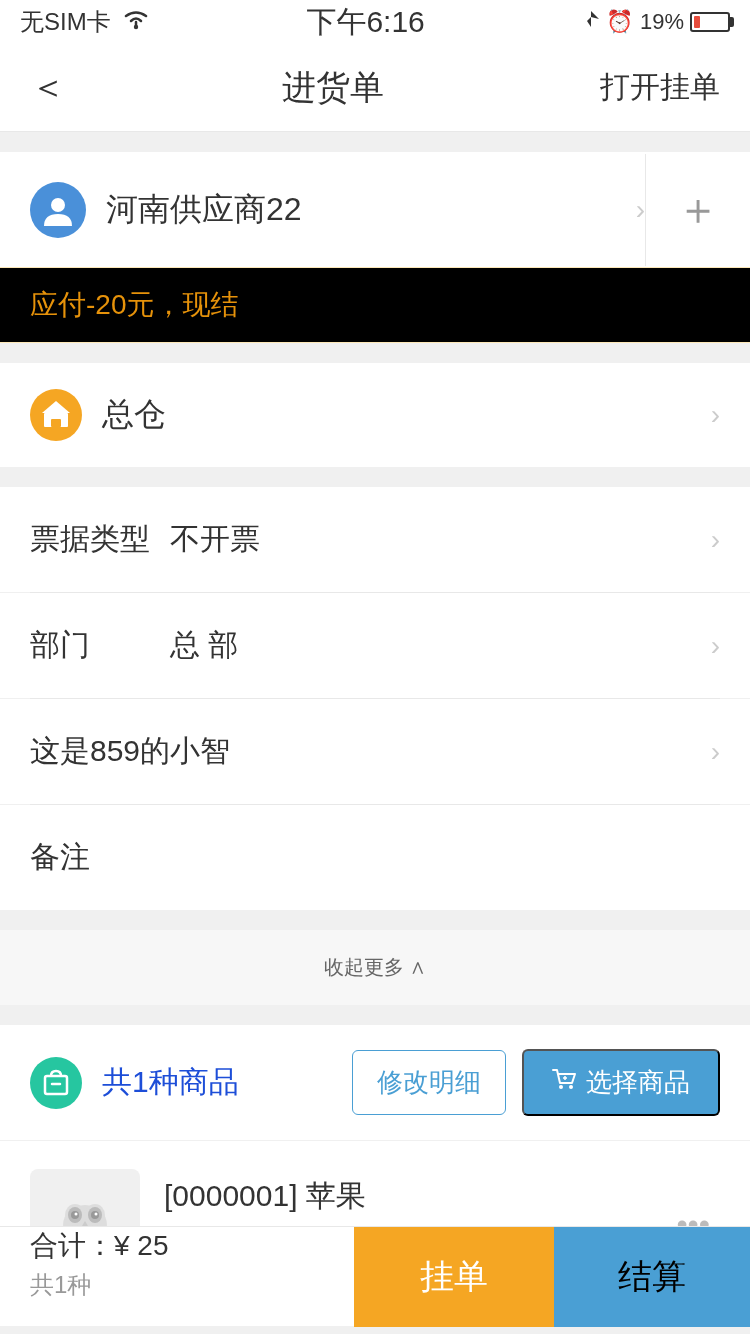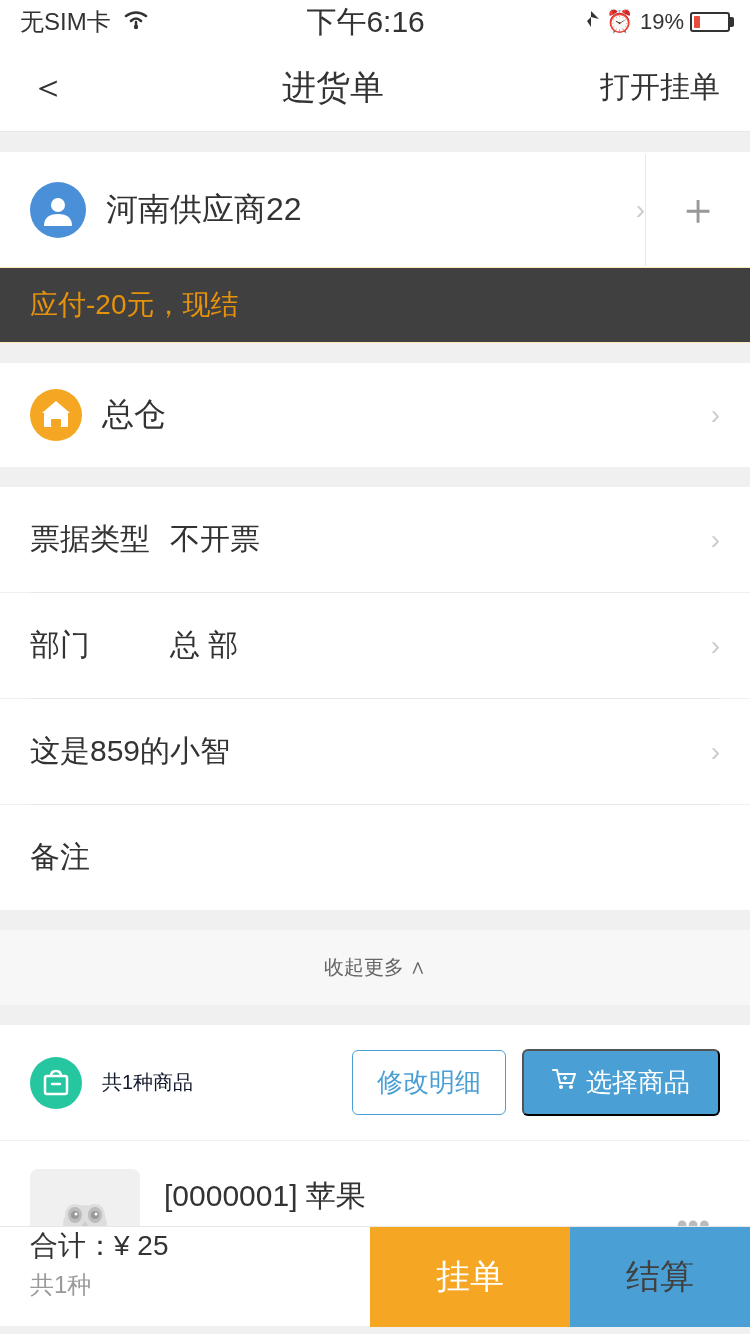--- a/index.html
+++ b/index.html
@@ -78,21 +78,21 @@
     .chevron-right {
       font-size: 28px; color: #ccc; margin-left: 10px;
     }
     .supplier-add {
       padding: 28px 0 28px 30px;
       font-size: 44px; color: #999; cursor: pointer;
     }
 
     
     .alert-banner {
-      background: #404040;
+      background: #000000;
       padding: 18px 30px;
       font-size: 28px;
       color: #e6920a;
       border-top: 1px solid #fde8b8;
       border-bottom: 1px solid #fde8b8;
     }
 
     
     .warehouse-section {
       background: #fff;
@@ -135,21 +135,21 @@
       background: #fff;
       display: flex;
       align-items: center;
       padding: 24px 30px;
     }
     .products-icon {
       width: 52px; height: 52px; border-radius: 50%; background: #26c6a0;
       display: flex; align-items: center; justify-content: center;
       color: #fff; font-size: 24px; margin-right: 20px; flex-shrink: 0;
     }
-    .products-count { font-size: 20px; color: #0f172a; flex: 1; }
+    .products-count { font-size: 30px; color: #1d4ed8; flex: 1; }
     .btn-outline {
       border: 1.5px solid #4a9fd4; color: #4a9fd4; background: #fff;
       padding: 14px 24px; border-radius: 6px; font-size: 26px; cursor: pointer; margin-right: 16px;
     }
     .btn-filled {
       background: #4a9fd4; color: #fff;
       padding: 14px 28px; border-radius: 6px; font-size: 26px; cursor: pointer;
       display: flex; align-items: center; gap: 8px;
     }
 
@@ -186,21 +186,21 @@
       background: #fff;
       border-top: 1px solid #e8e8e8;
     }
     .total-section { flex: 1; padding: 0 30px; }
     .btn-hang {
       width: 200px; height: 100px; background: #f5a623; color: #fff;
       font-size: 34px; display: flex; align-items: center; justify-content: center;
       cursor: pointer; flex-shrink: 0;
     }
     .btn-settle {
-      width: 180px; height: 100px; background: #4a9fd4; color: #404040;
+      width: 196px; height: 100px; background: #4a9fd4; color: #000000;
       font-size: 34px; display: flex; align-items: center; justify-content: center;
       cursor: pointer; flex-shrink: 0;
     }
 
     .inline-row { display: flex; align-items: center; }
   </style>
 </head>
 <body>
 
 <div class="status-bar">

